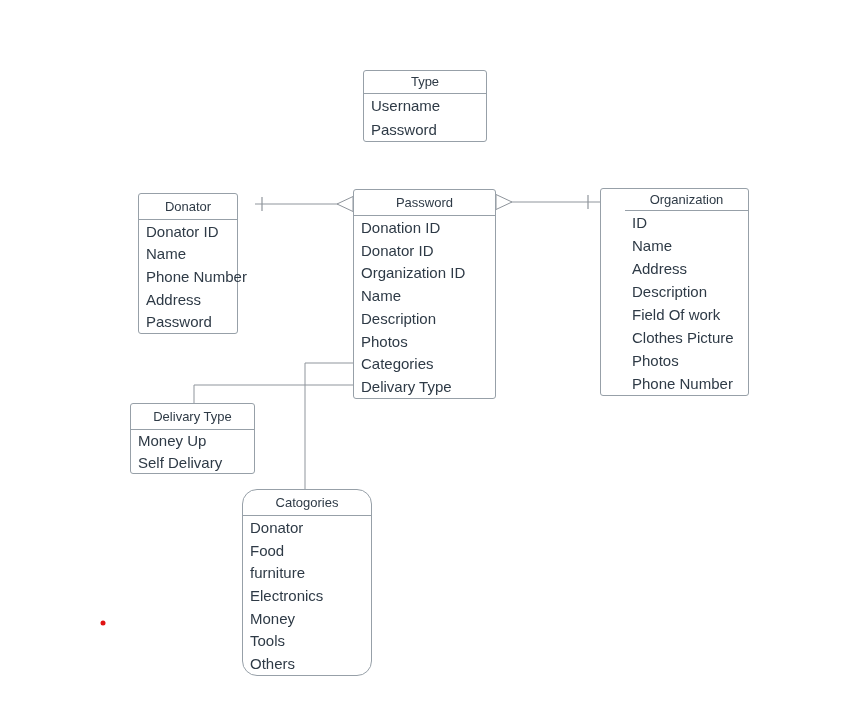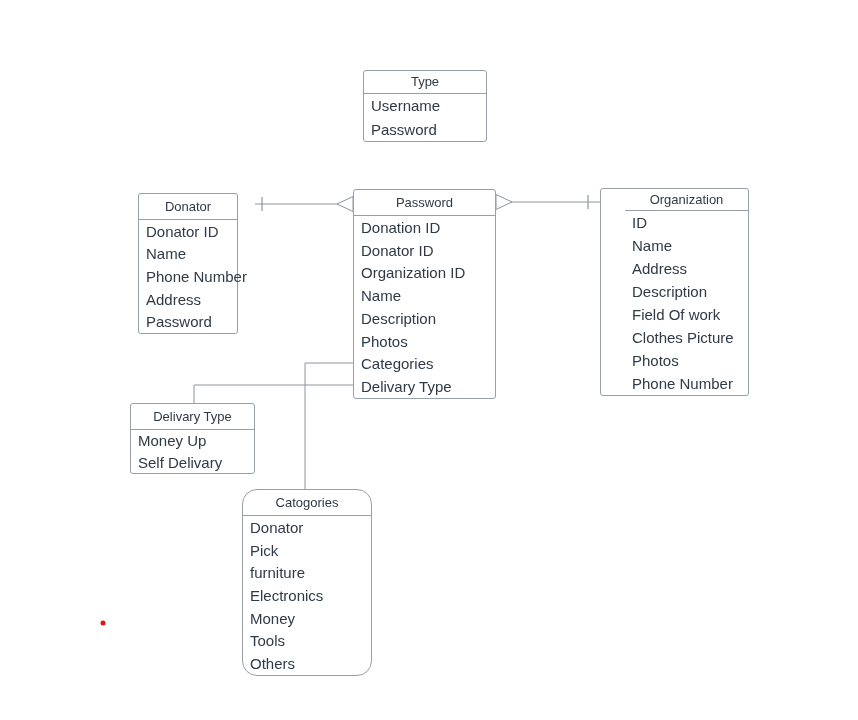--- a/index.html
+++ b/index.html
@@ -129,21 +129,21 @@
     <div class="rows">
         <div class="row">Money Up</div>
         <div class="row">Self Delivary</div>
       </div>
   </div>
 
   <div class="entity" style="left:242px;top:489px;width:130px;border-radius:15px;--th:25px;--rh:22.7px;">
     <div class="title">Catogories</div>
     <div class="rows">
         <div class="row">Donator</div>
-        <div class="row">Pick</div>
+        <div class="row">Food</div>
         <div class="row">furniture</div>
         <div class="row">Electronics</div>
         <div class="row">Money</div>
         <div class="row">Tools</div>
         <div class="row">Others</div>
       </div>
   </div>
 
 </div>
 

